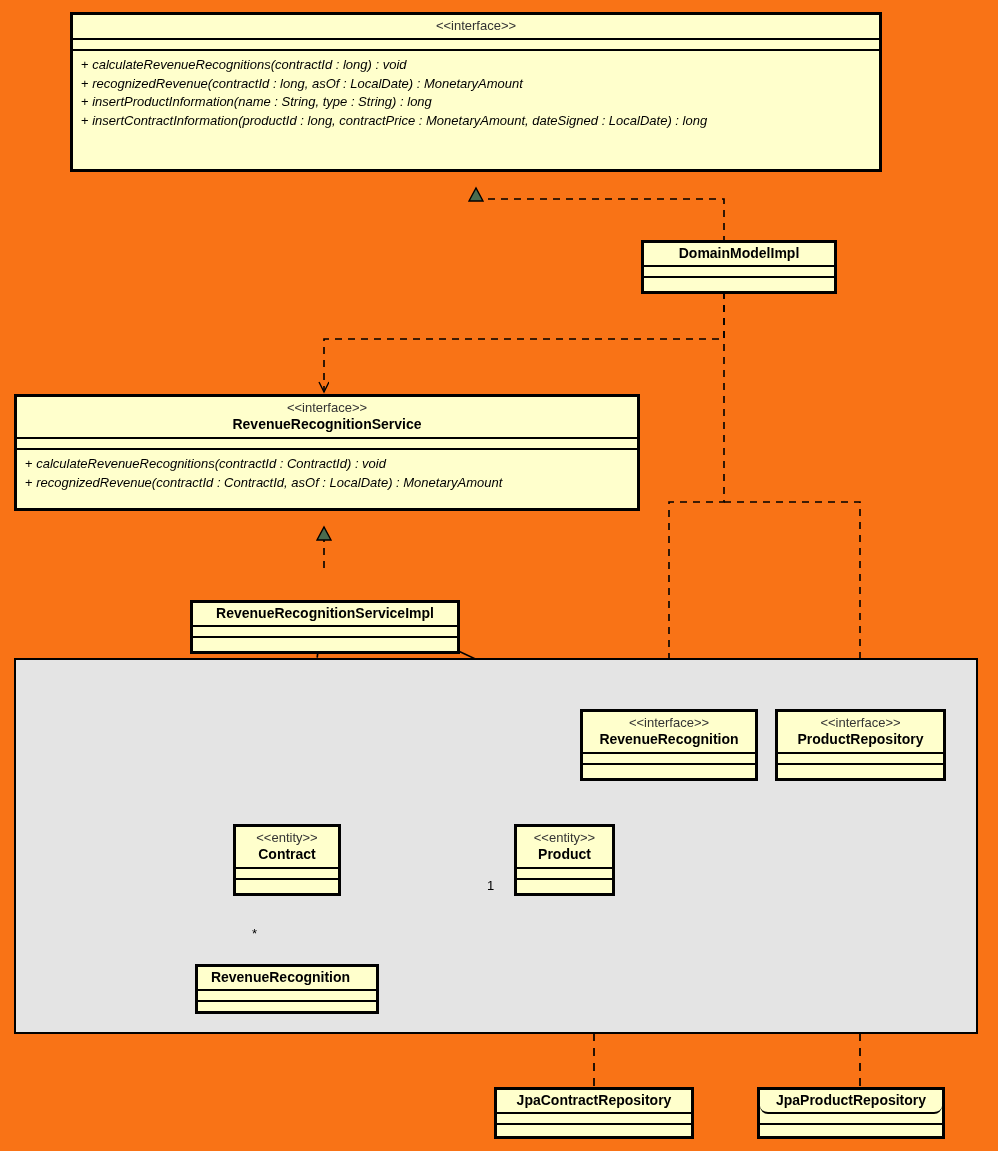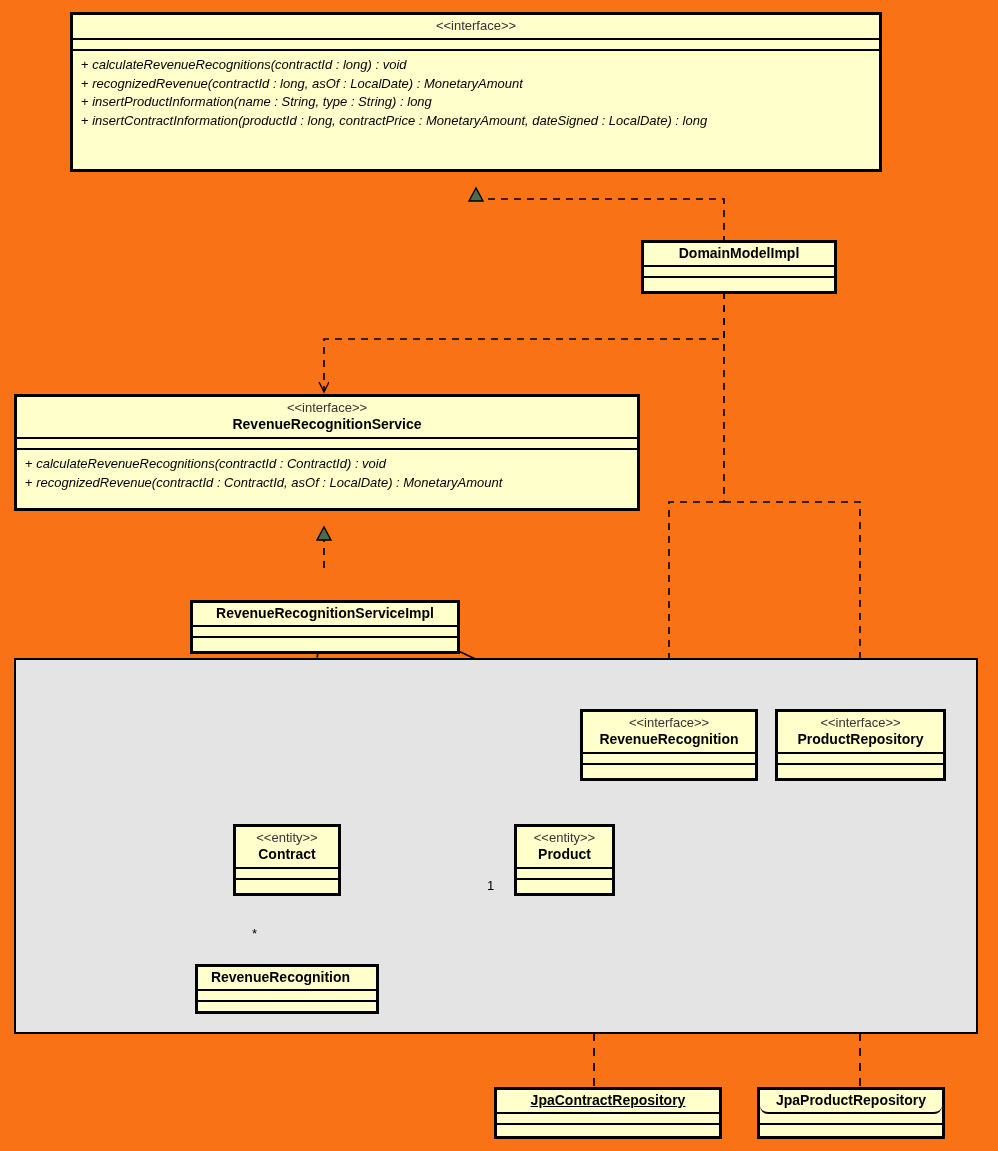--- a/index.html
+++ b/index.html
@@ -234,21 +234,21 @@
   </div>
 
   <div class="uml-class" style="left:195px; top:964px; width:184px; height:50px;">
     <div class="hdr" style="padding:2px 19px 3px 6px;">
       <span class="cname">RevenueRecognition</span>
     </div>
     <div class="compartment"></div>
     <div class="compartment last"></div>
   </div>
 
-  <div class="uml-class" style="left:494px; top:1087px; width:228px; height:52px;text-decoration:underline;">
+  <div class="uml-class" style="left:494px; top:1087px; width:200px; height:52px;">
     <div class="hdr" style="padding:2px 6px 3px 6px;">
       <span class="cname">JpaContractRepository</span>
     </div>
     <div class="compartment"></div>
     <div class="compartment last"></div>
   </div>
 
   <div class="uml-class" style="left:757px; top:1087px; width:188px; height:52px;">
     <div class="hdr" style="padding:2px 6px 3px 6px;border-radius:8px;">
       <span class="cname">JpaProductRepository</span>

